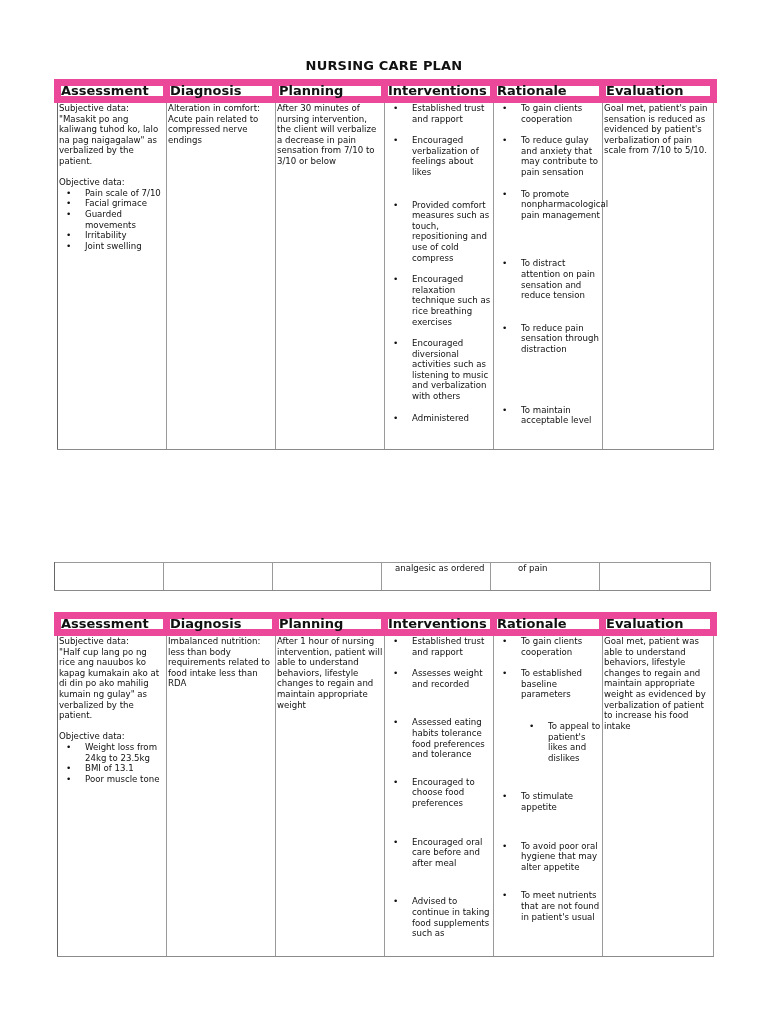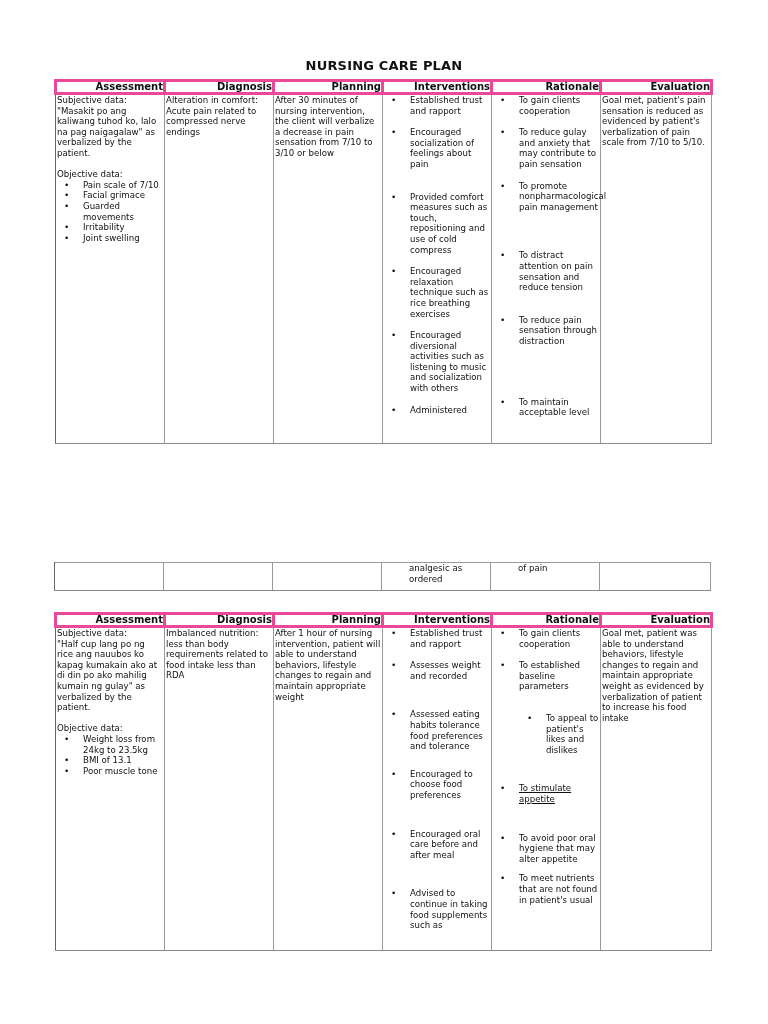--- a/index.html
+++ b/index.html
@@ -4,22 +4,22 @@
   <style>
     html, body { margin:0; padding:0; background:#ffffff; }
     body { width:768px; height:1024px; position:relative; overflow:hidden;
            font-family:"DejaVu Sans", sans-serif; color:#111; }
     .title { position:absolute; left:0; width:768px; top:58px; text-align:center;
              font-size:13px; font-weight:bold; letter-spacing:0.2px; }
     table.ncp { position:absolute; left:54px; border-collapse:collapse; table-layout:fixed;
                 width:656px; font-size:8.6px; line-height:10.6px; }
     table.ncp col { width:109px; }
     table.ncp col.last { width:111px; }
-    table.ncp th { border:3px solid #ec4899; font-weight:bold; font-size:10px; padding:0;
-                   height:10px; line-height:10px; text-align:right; }
+    table.ncp th { border:7px solid #ec4899; font-weight:bold; font-size:13px; padding:0;
+                   height:10px; line-height:10px; text-align:left; }
     table.ncp td { border-left:1px solid #9a9a9a; border-right:1px solid #9a9a9a;
                    border-bottom:1.5px solid #8a8a8a; vertical-align:top; padding:0 1px; }
     table.ncp tr.body-row td:first-child { border-left:1.5px solid #666; }
     .p { margin:0; }
     ul.bl { margin:0; padding:0 0 0 26px; list-style:none; }
     ul.bl li { position:relative; }
     ul.bl li::before { content:"\2022"; position:absolute; left:-19px; top:0; font-size:9px; }
     .gap { height:10.6px; }
     .cont td { height:27px; }
   </style>
@@ -58,24 +58,24 @@
         <li>Guarded movements</li>
         <li>Irritability</li>
         <li>Joint swelling</li>
       </ul>
     </td>
     <td>Alteration in comfort: Acute pain related to compressed nerve endings</td>
     <td>After 30 minutes of nursing intervention, the client will verbalize a decrease in pain sensation from 7/10 to 3/10 or below</td>
     <td>
       <ul class="bl">
         <li style="margin-bottom:11px;">Established trust and rapport</li>
-        <li style="margin-bottom:22px;">Encouraged socialization of feelings about pain</li>
+        <li style="margin-bottom:22px;">Encouraged verbalization of feelings about likes</li>
         <li style="margin-bottom:11px;">Provided comfort measures such as touch, repositioning and use of cold compress</li>
         <li style="margin-bottom:11px;">Encouraged relaxation technique such as rice breathing exercises</li>
-        <li style="margin-bottom:11px;">Encouraged diversional activities such as listening to music and socialization with others</li>
+        <li style="margin-bottom:11px;">Encouraged diversional activities such as listening to music and verbalization with others</li>
         <li>Administered</li>
       </ul>
     </td>
     <td>
       <ul class="bl">
         <li style="margin-bottom:11px;">To gain clients cooperation</li>
         <li style="margin-bottom:11px;">To reduce gulay and anxiety that may contribute to pain sensation</li>
         <li style="margin-bottom:38px;">To promote nonpharmacological pain management</li>
         <li style="margin-bottom:22px;">To distract attention on pain sensation and reduce tension</li>
         <li style="margin-bottom:50px;">To reduce pain sensation through distraction</li>
@@ -95,21 +95,21 @@
       <col>
       <col>
       <col class="last">
     </colgroup>
   <tbody>
       <tr class="body-row cont">
     <td></td>
     <td></td>
     <td></td>
     <td>
-      <div style="padding-left:26px;">analgesic as ordered</div>
+      <div style="padding-left:12px;">analgesic as ordered</div>
     </td>
     <td>
       <div style="padding-left:26px;">of pain</div>
     </td>
     <td></td>
   </tr>
 </tbody>
   </table>
 
 <table class="ncp" style="top:612px;">
@@ -152,21 +152,21 @@
         <li style="margin-bottom:28px;">Encouraged to choose food preferences</li>
         <li style="margin-bottom:28px;">Encouraged oral care before and after meal</li>
         <li>Advised to continue in taking food supplements such as</li>
       </ul>
     </td>
     <td>
       <ul class="bl">
         <li style="margin-bottom:11px;">To gain clients cooperation</li>
         <li style="margin-bottom:21px;">To established baseline parameters</li>
         <li style="margin-bottom:28px;margin-left:27px;">To appeal to patient's likes and dislikes</li>
-        <li style="margin-bottom:28px;text-decoration:underline;">To stimulate appetite</li>
-        <li style="margin-bottom:9px;">To avoid poor oral hygiene that may alter appetite</li>
+        <li style="margin-bottom:28px;">To stimulate appetite</li>
+        <li style="margin-bottom:18px;">To avoid poor oral hygiene that may alter appetite</li>
         <li>To meet nutrients that are not found in patient's usual</li>
       </ul>
     </td>
     <td>Goal met, patient was able to understand behaviors, lifestyle changes to regain and maintain appropriate weight as evidenced by verbalization of patient to increase his food intake</td>
   </tr>
 </tbody>
   </table>
 
 </body></html>

